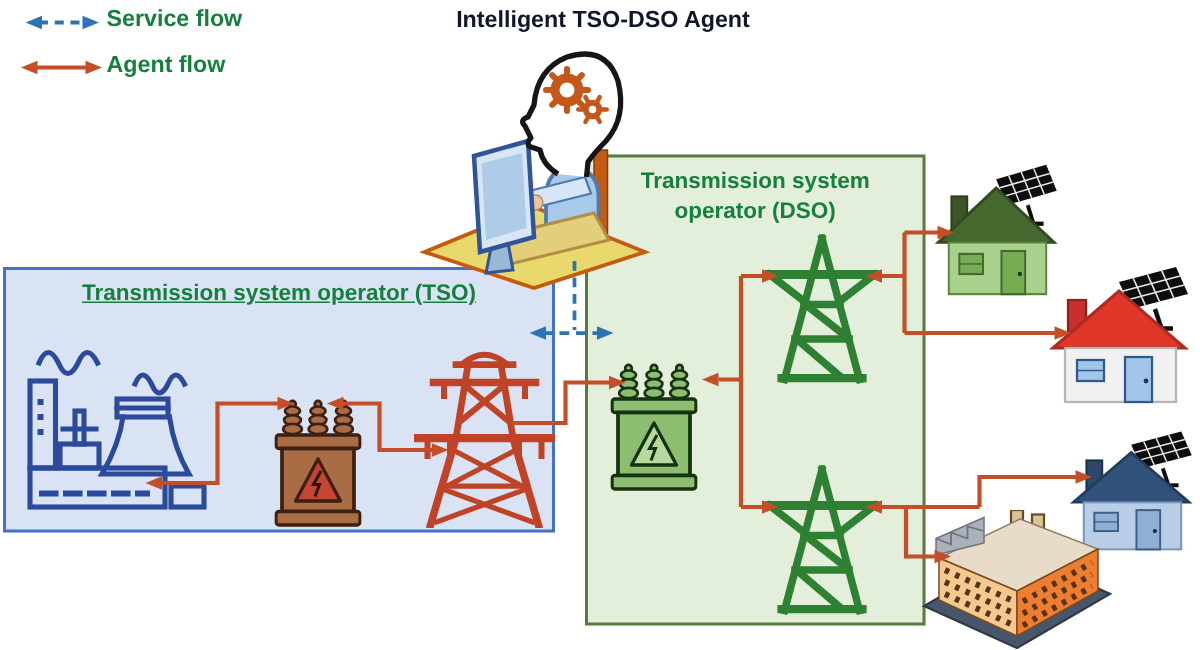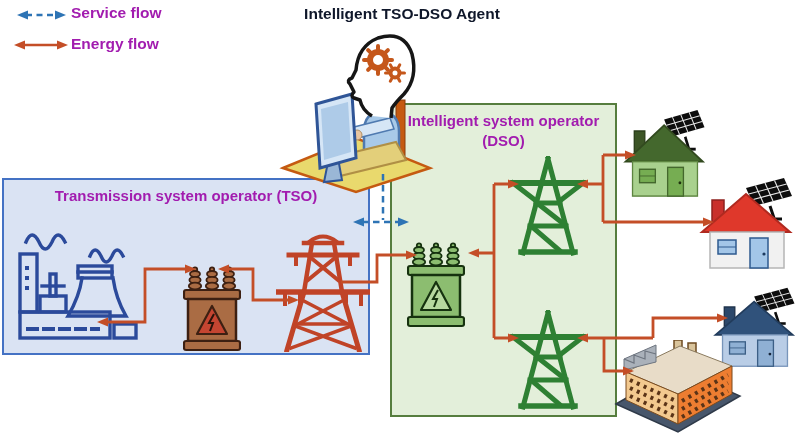--- a/index.html
+++ b/index.html
@@ -1,47 +1,47 @@
 <!DOCTYPE html>
 <html><head>
 <meta charset="utf-8">
 <style>
   html,body{margin:0;padding:0;background:#fff;}
   #canvas{position:relative;width:800px;height:433px;background:#fff;overflow:hidden;
           font-family:"Liberation Sans",sans-serif;}
   .abs{position:absolute;}
-  .lbl{font-weight:bold;color:#a21caf;}
+  .lbl{font-weight:bold;color:#15803d;}
   #legend-service-label{left:71px;top:4px;font-size:15.5px;}
   #legend-energy-label{left:71px;top:35px;font-size:15.5px;}
   #agent-title{left:262px;top:5px;width:280px;text-align:center;font-size:15.5px;
                font-weight:bold;color:#0f172a;}
   .region-box{box-sizing:border-box;z-index:1;}
   #tso-box{left:2px;top:178px;width:368px;height:177px;background:#dae3f3;border:2px solid #4472c4;}
   #dso-box{left:390px;top:103px;width:227px;height:314px;background:#e3efda;border:2px solid #567d3e;}
-  #tso-title{margin:7px auto 0;width:340px;text-align:center;font-size:15px;}
+  #tso-title{margin:7px auto 0;width:340px;text-align:center;font-size:15px;text-decoration:underline;}
   #dso-title{margin:6px auto 0;width:200px;text-align:center;font-size:15px;line-height:1.35;}
   .icon-svg{z-index:5;}
   #wires{left:0;top:0;z-index:20;pointer-events:none;}
   svg{display:block;}
 </style>
 </head>
 <body>
 
 <div id="canvas">
 
   <div class="abs lbl" id="legend-service-label">Service flow</div>
-  <div class="abs lbl" id="legend-energy-label">Energy flow</div>
+  <div class="abs lbl" id="legend-energy-label">Agent flow</div>
 
   <div class="abs" id="agent-title">Intelligent TSO-DSO Agent</div>
 
   <div class="abs region-box" id="tso-box">
     <div class="lbl" id="tso-title">Transmission system operator (TSO)</div>
   </div>
   <div class="abs region-box" id="dso-box">
-    <div class="lbl" id="dso-title">Intelligent system operator (DSO)</div>
+    <div class="lbl" id="dso-title">Transmission system operator (DSO)</div>
   </div>
 
   <svg class="abs icon-svg" style="left:278px;top:26px;z-index:6;" width="158" height="172" viewBox="0 0 158 172">
     <polygon points="5,142 78,112 152,142 78,166" fill="#e9d96d" stroke="#c55a11" stroke-width="2.5"></polygon>
     <rect x="118" y="74" width="9" height="58" fill="#c55a11" stroke="#8a3d0b" stroke-width="1"></rect>
     <path d="M 86,132 L 86,106 Q 86,86 103,86 Q 121,86 121,106 L 121,132 Z" fill="#a8c9e8" stroke="#4f7ab0" stroke-width="2.5"></path>
     <polygon points="52,132 118,116 128,134 62,150" fill="#e3cf7a" stroke="#b08f45" stroke-width="2"></polygon>
     <polygon points="72,102 112,92 116,103 76,113" fill="#d6e6f6" stroke="#4f7ab0" stroke-width="1.5"></polygon>
     <circle cx="79" cy="109" r="5" fill="#e8c4a0" stroke="#b08f65" stroke-width="1"></circle>
     <polygon points="50,136 60,132 64,154 46,156" fill="#9ab7d6" stroke="#2f5597" stroke-width="2"></polygon>

